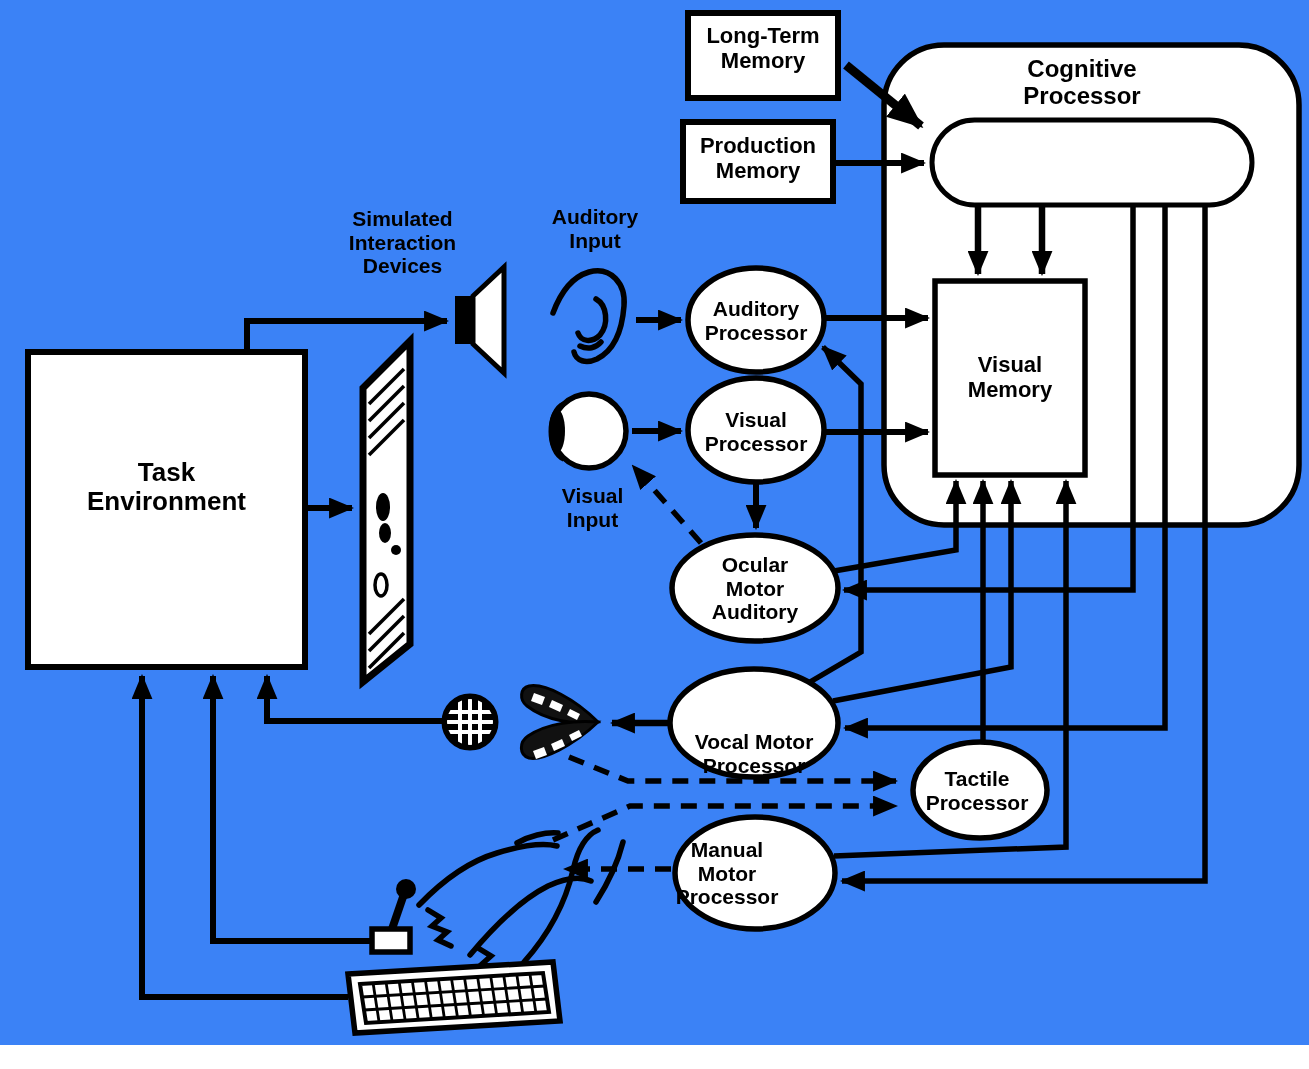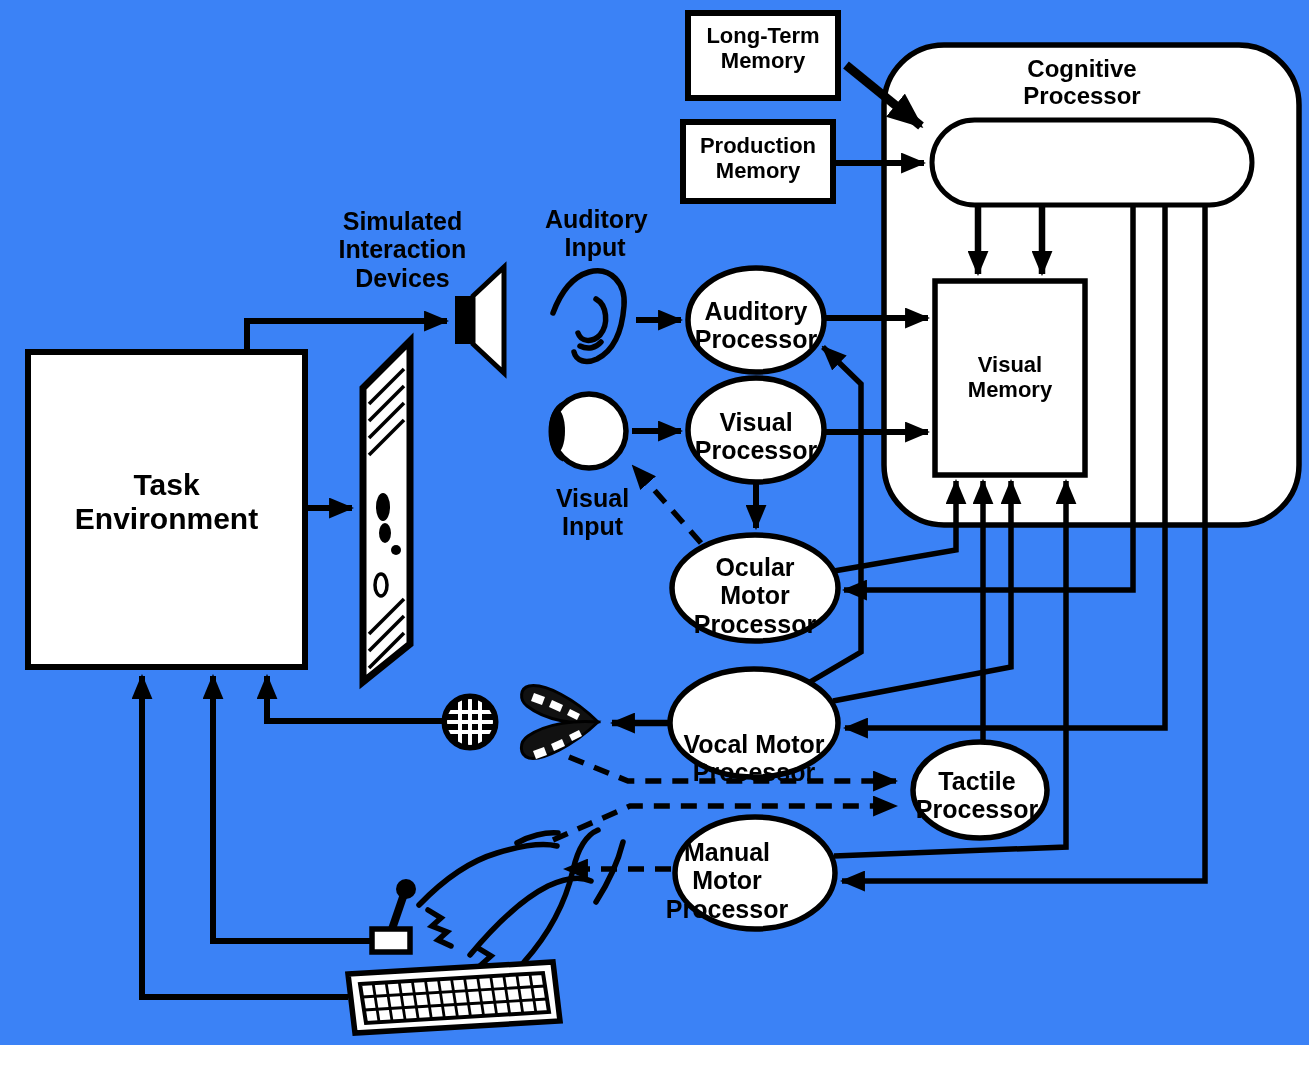--- a/index.html
+++ b/index.html
@@ -1,23 +1,23 @@
 <!DOCTYPE html>
 <html><head>
 <meta charset="utf-8">
 <style>
   html,body{margin:0;padding:0;background:#fff;}
   .stage{position:relative;width:1309px;height:1045px;background:#3b82f6;overflow:hidden;
          font-family:"Liberation Sans",sans-serif;}
   svg.wires{position:absolute;left:0;top:0;}
   .lbl{position:absolute;color:#000;font-weight:bold;text-align:center;
        white-space:pre-line;line-height:1.13;letter-spacing:0px;}
-  .fs21{font-size:25px;}
+  .fs21{font-size:21px;}
   .fs22{font-size:22px;}
-  .fs26{font-size:30px;margin-top:10px;}
+  .fs26{font-size:26px;}
   .fs29{font-size:24px;line-height:1.12;}
 </style>
 </head>
 <body>
 
 <div class="stage">
 
 <svg class="wires" width="1309" height="1069" viewBox="0 0 1309 1069">
   <defs>
     <marker id="ah" viewBox="0 0 12 10" refX="11" refY="5" markerWidth="25" markerHeight="21" markerUnits="userSpaceOnUse" orient="auto">
@@ -217,21 +217,21 @@
 <div class="lbl fs21" style="left:545px;top:205px;width:100px;">Auditory
 Input</div>
 <div class="lbl fs21" style="left:540px;top:484px;width:105px;">Visual
 Input</div>
 <div class="lbl fs21" style="left:688px;top:297px;width:136px;">Auditory
 Processor</div>
 <div class="lbl fs21" style="left:688px;top:408px;width:136px;">Visual
 Processor</div>
 <div class="lbl fs21" style="left:672px;top:553px;width:166px;">Ocular
 Motor
-Processor</div>
+Auditory</div>
 <div class="lbl fs21" style="left:668px;top:730px;width:172px;">Vocal Motor
 Processor</div>
 <div class="lbl fs21" style="left:910px;top:767px;width:134px;">Tactile
 Processor</div>
 <div class="lbl fs21" style="left:645px;top:838px;width:164px;">Manual
 Motor
 Processor</div>
 
 </div>
 

